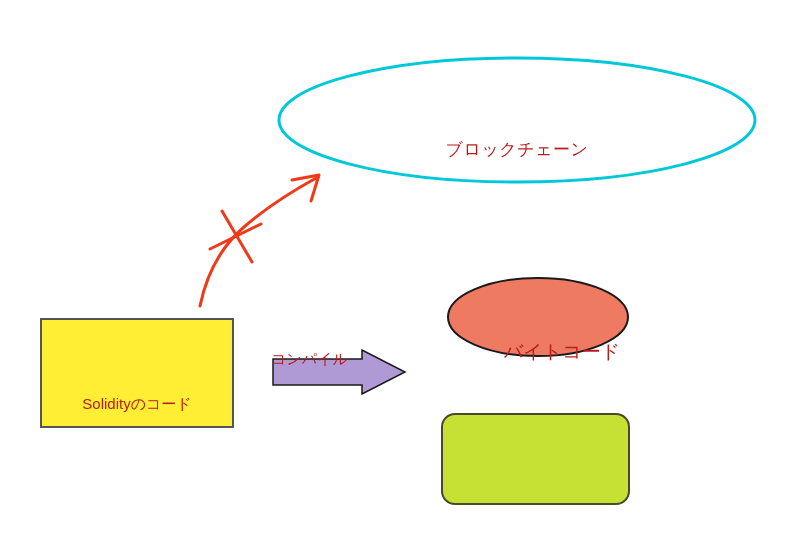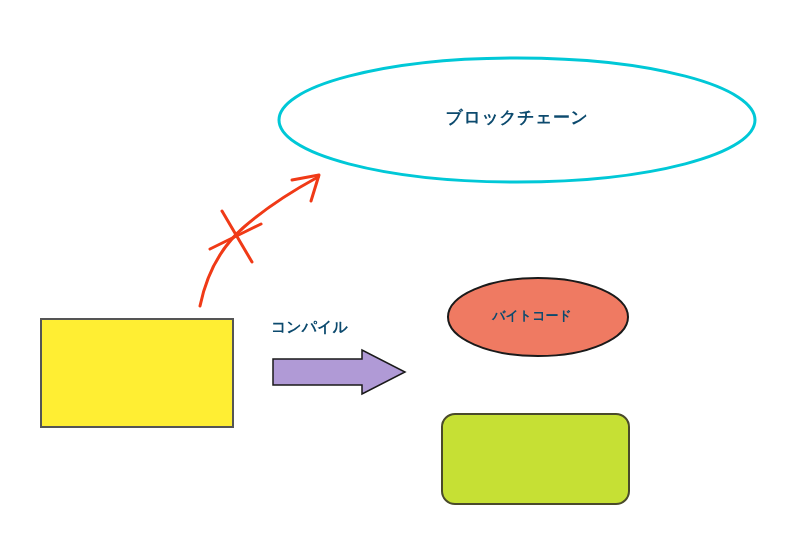--- a/index.html
+++ b/index.html
@@ -22,25 +22,26 @@
   #diagram-svg {
     position: absolute;
     left: 0;
     top: 0;
     width: 800px;
     height: 560px;
   }
   .node-label {
     position: absolute;
     text-align: center;
-    color: #0c4a6e;
-    font-weight: bold;
+    color: #b91c1c;
+    font-weight: normal;
     line-height: 1.32;
     white-space: pre;
     pointer-events: none;
+    margin-top: 32px;
   }
   
   #label-blockchain {
     left: 278px;
     top: 107px;
     width: 478px;
     font-size: 17px;
     letter-spacing: 0.5px;
   }
   
@@ -55,24 +56,24 @@
     left: 256px;
     top: 317px;
     width: 120px;
     font-size: 15px;
     text-align: left;
     padding-left: 15px;
     box-sizing: border-box;
   }
   
   #label-bytecode {
-    left: 440px;
+    left: 470px;
     top: 307px;
     width: 184px;
-    font-size: 13px;
+    font-size: 19px;
   }
   
   #label-abi {
     left: 441px;
     top: 429px;
     width: 189px;
     font-size: 12.5px;
   }
 </style>
 </head>
@@ -98,19 +99,20 @@
     </g>
 
     <g fill="none" stroke="#f03a17" stroke-width="3" stroke-linecap="round">
       <path d="M222,211 L252,262"></path>
       <path d="M210,249 L261,224"></path>
     </g>
   </svg>
 
   <div class="node-label" id="label-blockchain">ブロックチェーン</div>
 
+  <div class="node-label" id="label-solidity">Solidityのコード</div>
 
   <div class="node-label" id="label-compile">コンパイル</div>
 
   <div class="node-label" id="label-bytecode">バイトコード</div>
 
 
 </div>
 
 </body></html>

